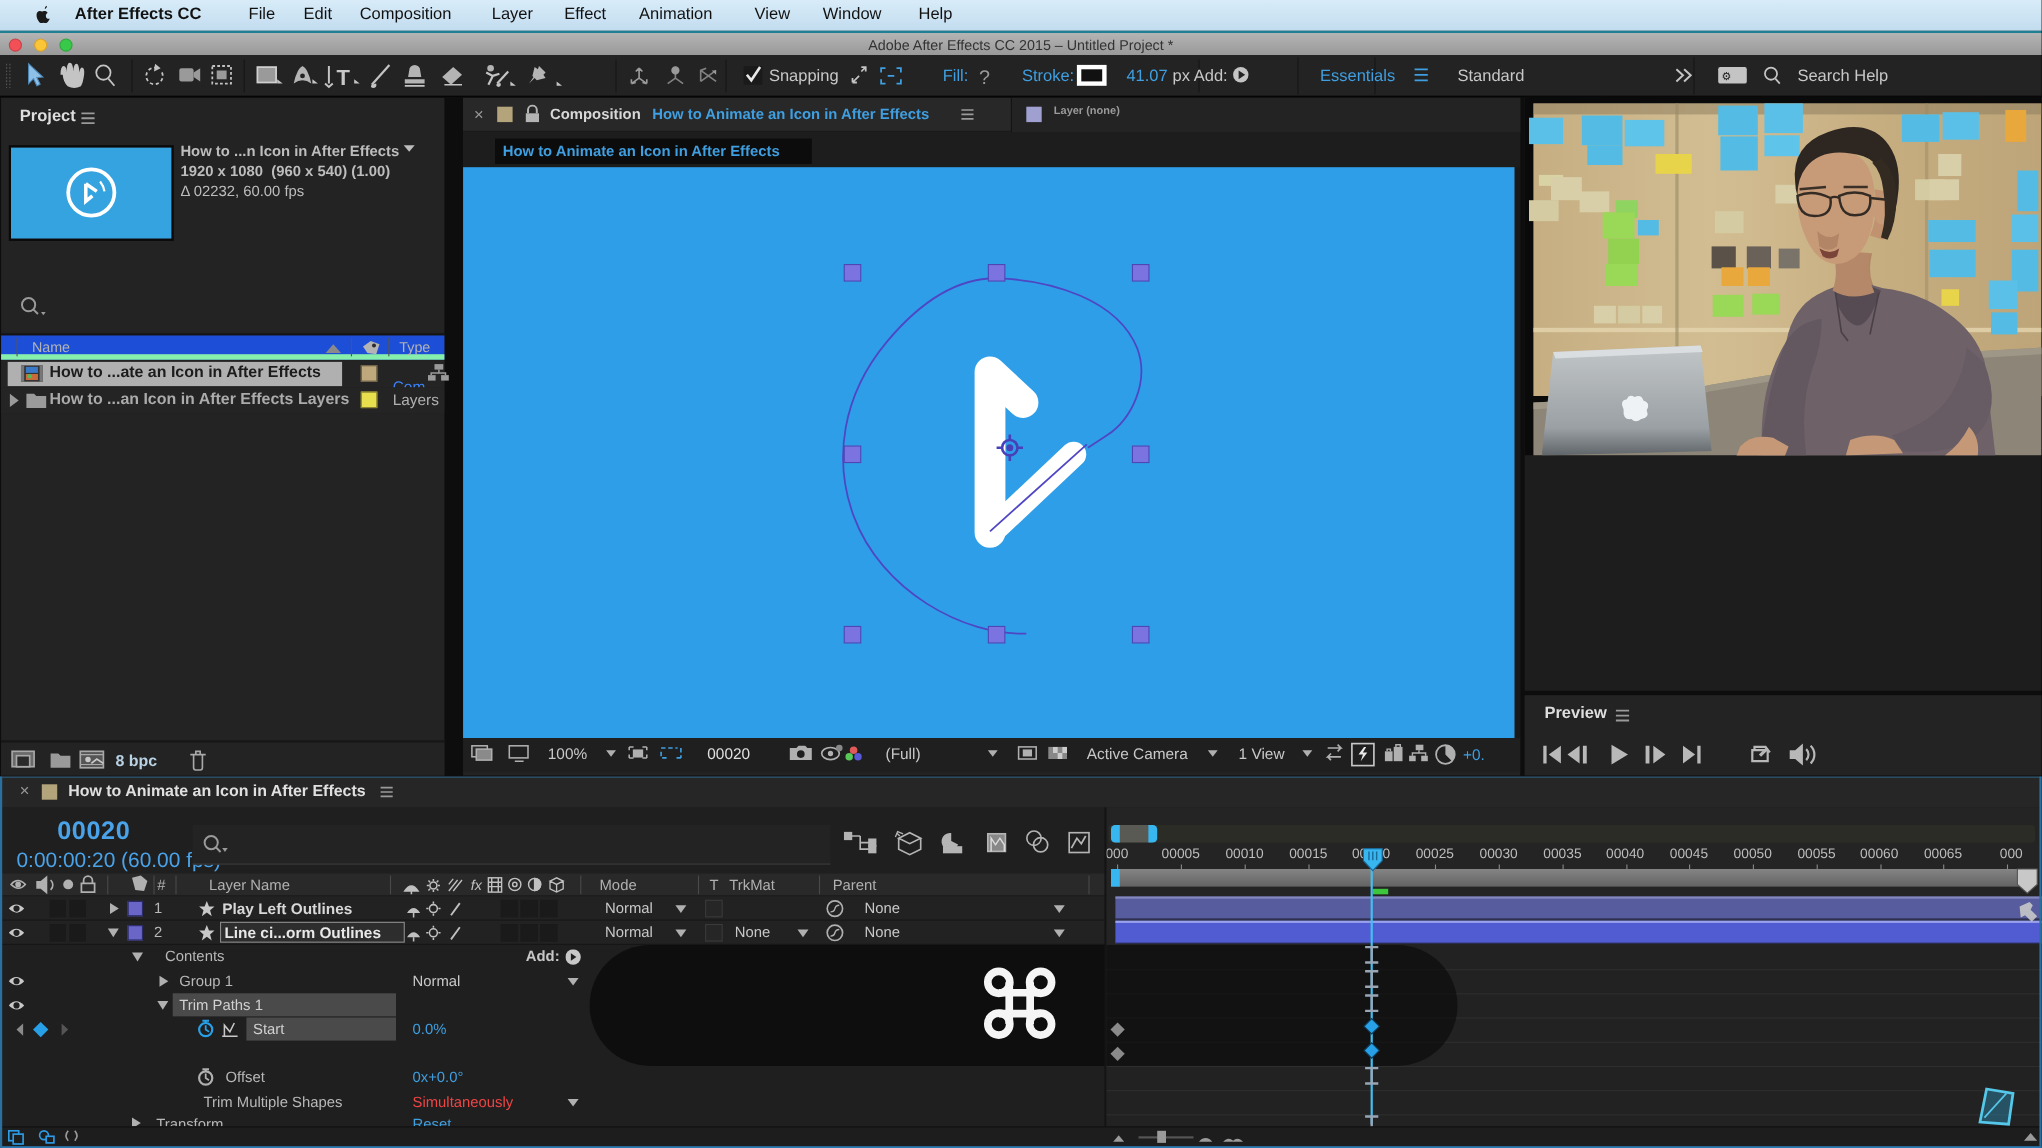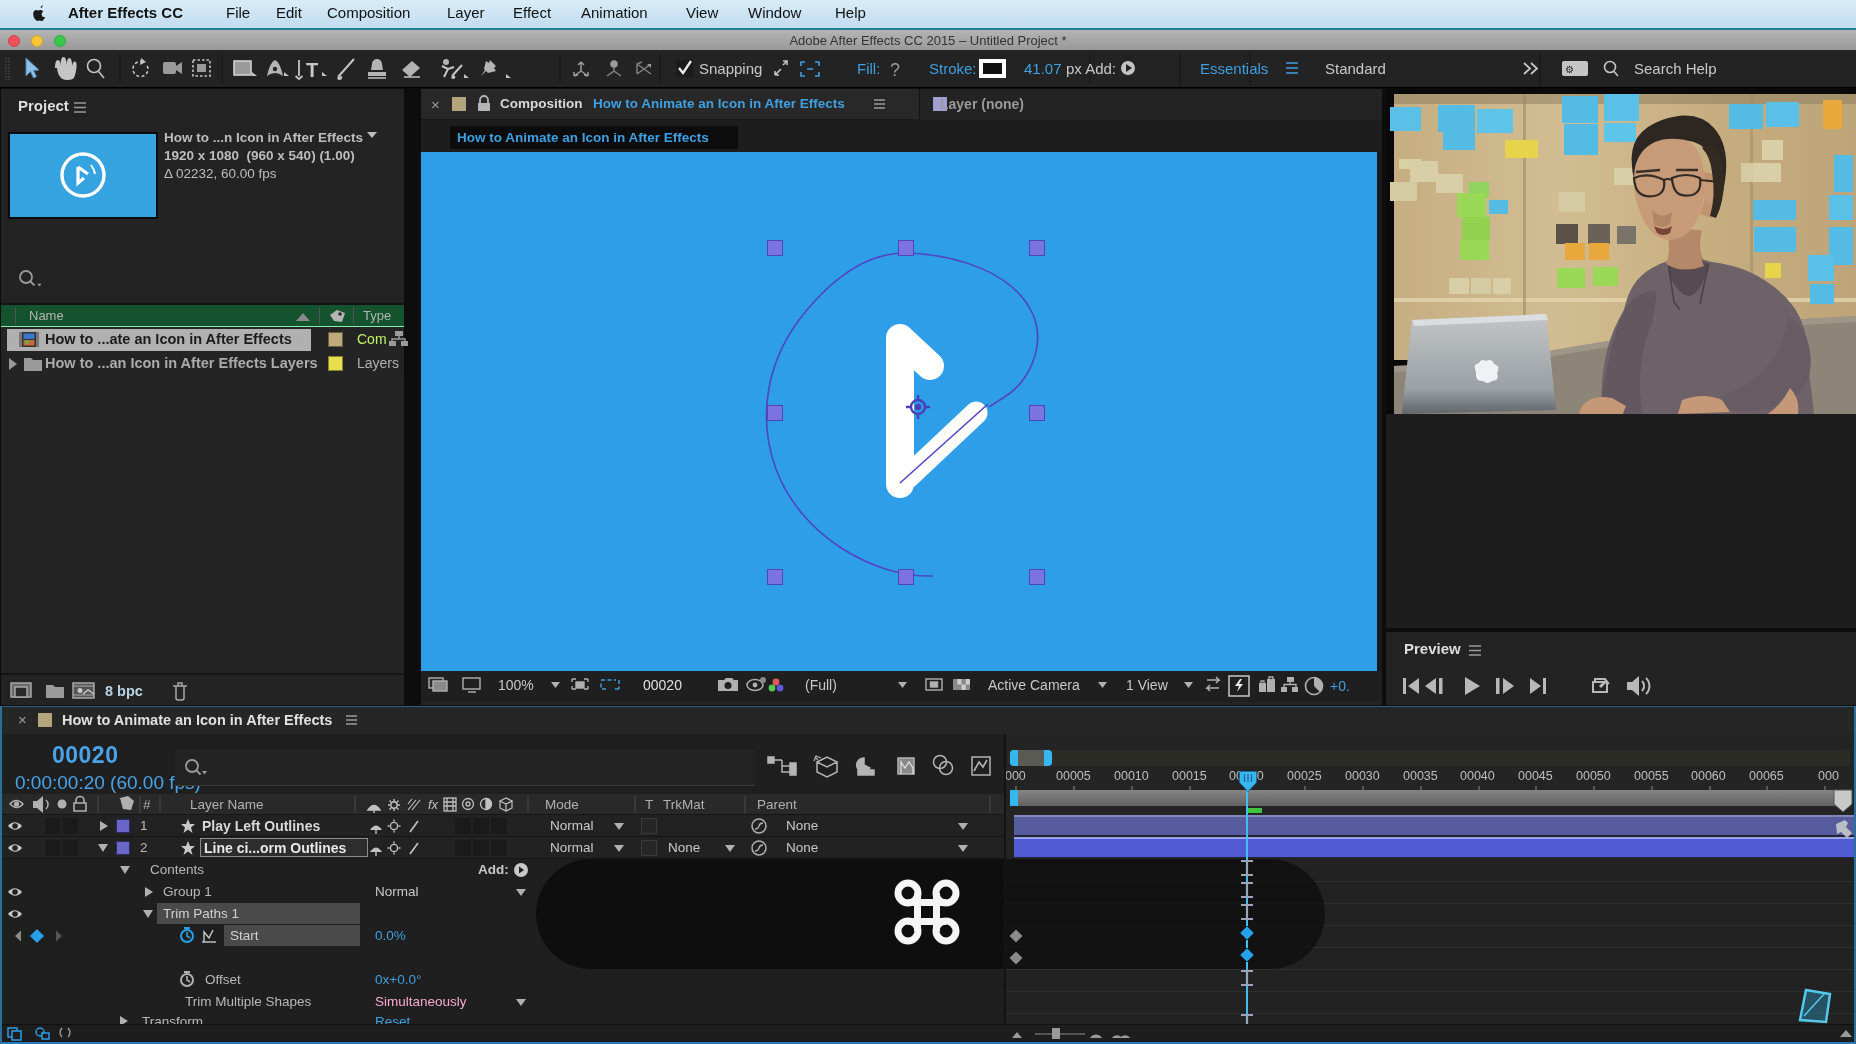--- a/index.html
+++ b/index.html
@@ -168,21 +168,21 @@
   <div class="abs" style="left:163px;top:59px;font-size:13.5px;color:#bdbdbd;font-weight:bold">1920 x 1080&nbsp; (960 x 540) (1.00)</div>
   <div class="abs" style="left:163px;top:77px;font-size:13.5px;color:#bdbdbd;font-weight:normal">Δ 02232, 60.00 fps</div>
 
   <svg width="30" height="22" style="position:absolute;left:16px;top:180px">
         <circle cx="9" cy="8" r="6" fill="none" stroke="#9a9a9a" stroke-width="1.8"></circle>
         <path d="M13.5,12.5 l4,4" stroke="#9a9a9a" stroke-width="1.8"></path>
         <path d="M20,14 l6,0 l-3,4 z" fill="#9a9a9a" transform="scale(0.7) translate(9,7)"></path>
       </svg>
   <div class="abs" style="left:0;top:214px;width:403px;height:2px;background:#141414"></div>
 
-  <div class="abs" style="left:0;top:216px;width:403px;height:22px;background:#14532d;border-bottom:1px solid #86efac">
+  <div class="abs" style="left:0;top:216px;width:403px;height:22px;background:#1d4ed8;border-bottom:5px solid #86efac">
     <div class="abs" style="left:14px;top:2px;width:1px;height:17px;background:#555"></div>
     <div class="abs" style="left:28px;top:3px;font-size:13px;color:#b4b4b4">Name</div>
     <div class="abs" style="left:295px;top:8px;width:0;height:0;border:7px solid transparent;border-bottom:8px solid #8a8a8a;border-top:none"></div>
     <div class="abs" style="left:318px;top:2px;width:1px;height:17px;background:#555"></div>
     <svg width="22" height="18" style="position:absolute;left:326px;top:2px">
           <path d="M3,8 l7,-5 l8,3 l-3,9 l-8,-1 z" fill="#b4b4b4"></path>
           <circle cx="13" cy="7" r="1.8" fill="#2a2a2a"></circle>
         </svg>
     <div class="abs" style="left:352px;top:2px;width:1px;height:17px;background:#555"></div>
     <div class="abs" style="left:362px;top:3px;font-size:13px;color:#b4b4b4">Type</div>
@@ -193,21 +193,21 @@
     <svg width="22" height="18" style="position:absolute;left:18px;top:4px">
           <rect x="0" y="0" width="20" height="15" fill="#333"></rect>
           <rect x="0" y="0" width="3" height="15" fill="#777"></rect>
           <rect x="17" y="0" width="3" height="15" fill="#777"></rect>
           <rect x="4.5" y="1.5" width="11" height="5.5" fill="#3a78c8"></rect>
           <rect x="4.5" y="8" width="11" height="5.5" fill="#c86a3a"></rect>
           <circle cx="8" cy="10" r="2" fill="#58b858"></circle>
         </svg>
     <div class="abs" style="left:44px;top:3px;font-size:14.5px;color:#1c1c1c;font-weight:bold">How to ...ate an Icon in After Effects</div>
     <div class="abs" style="left:327px;top:4px;width:15px;height:15px;background:#bfa87c;border:1px solid #6a5d42"></div>
-    <div class="abs" style="left:356px;top:3px;font-size:14px;color:#bef264">Com</div>
+    <div class="abs" style="left:356px;top:15px;font-size:14px;color:#3b82f6">Com</div>
     <svg width="20" height="18" style="position:absolute;left:388px;top:3px">
           <g fill="#9a9a9a">
             <rect x="6" y="0" width="8" height="5"></rect>
             <rect x="0" y="10" width="7" height="5"></rect>
             <rect x="12" y="10" width="7" height="5"></rect>
             <path d="M10,5 v3 M3,10 v-2 h13 v2" stroke="#9a9a9a" fill="none" stroke-width="1.4"></path>
           </g>
         </svg>
   </div>
   <div class="abs" style="left:0;top:263px;width:403px;height:24px;background:#242424">
@@ -247,21 +247,21 @@
           <path d="M4,8 v-3 a4,4 0 0 1 8,0 v3" fill="none" stroke="#b4b4b4" stroke-width="1.8"></path>
           <rect x="2" y="8" width="12" height="8" fill="#b4b4b4"></rect>
         </svg>
     <div class="abs" style="left:79px;top:7px;font-size:13.5px;color:#d8d8d8;font-weight:bold">Composition</div>
     <div class="abs" style="left:172px;top:7px;font-size:13.5px;color:#3f9fe0;font-weight:bold">How to Animate an Icon in After Effects</div>
     <svg width="16" height="14" style="position:absolute;left:452px;top:9px">
           <path d="M1,2h11M1,6h11M1,10h11" stroke="#9a9a9a" stroke-width="1.5"></path>
         </svg>
     <div class="abs" style="left:498px;top:0;width:463px;height:31px;background:#232323;border-left:1px solid #141414"></div>
     <div class="abs" style="left:512px;top:8px;width:14px;height:14px;background:#9f9fd0"></div>
-    <div class="abs" style="left:519px;top:7px;font-size:14px;color:#9a9a9a;font-weight:bold">Layer (none)</div>
+    <div class="abs" style="left:537px;top:7px;font-size:10px;color:#9a9a9a;font-weight:bold">Layer (none)</div>
   </div>
 
   <div class="abs" style="left:0;top:31px;width:961px;height:32px;background:#1d1d1d">
     <div class="abs" style="left:29px;top:6px;width:288px;height:23px;background:#0c0c0c"></div>
     <div class="abs" style="left:36px;top:10px;font-size:13.5px;color:#3f9fe0;font-weight:bold">How to Animate an Icon in After Effects</div>
   </div>
 
   <div class="abs" style="left:0;top:63px;width:956px;height:519px;background:#2f9ee8;overflow:hidden">
     <svg width="961" height="519">
 
@@ -695,21 +695,21 @@
     <svg width="40" height="22" style="position:absolute;left:178px">
           <circle cx="9" cy="11" r="6" fill="none" stroke="#b0b0b0" stroke-width="2"></circle>
           <path d="M9,7 v4 l3,2" stroke="#b0b0b0" stroke-width="1.6" fill="none"></path>
           <path d="M6,3 h6 M9,3 v2" stroke="#b0b0b0" stroke-width="1.8"></path>
         </svg>
     <div class="pname" style="left:205px">Offset</div>
     <div class="pval" style="left:375px">0x+0.0°</div>
   </div>
   <div class="trow" style="top:285px">
     <div class="pname" style="left:185px">Trim Multiple Shapes</div>
-    <div class="abs" style="left:375px;top:3px;font-size:13.5px;color:#f9a8d4">Simultaneously</div>
+    <div class="abs" style="left:375px;top:3px;font-size:13.5px;color:#ef4444">Simultaneously</div>
     <div class="ddtri" style="left:516px;top:8px"></div>
   </div>
   <div class="trow" style="top:307px;height:11px;overflow:hidden">
     <div class="exptri" style="left:120px;top:3px;border:5.5px solid transparent;border-left:8px solid #b0b0b0;border-right:none"></div>
     <div class="pname" style="left:142px;top:1px">Transform</div>
     <div class="pval" style="left:375px;top:1px">Reset</div>
   </div>
 
   <div class="abs" style="left:536px;top:153px;width:790px;height:110px;background:rgba(8,8,8,0.72);border-radius:55px"></div>
   <svg width="66" height="66" style="position:absolute;left:894px;top:173px" viewBox="-33 -33 66 66">

